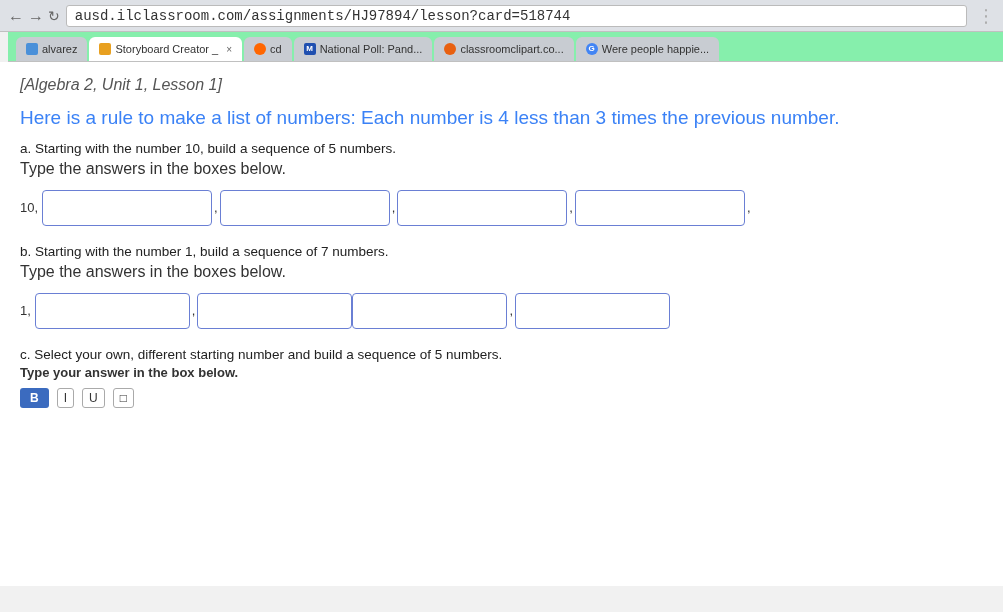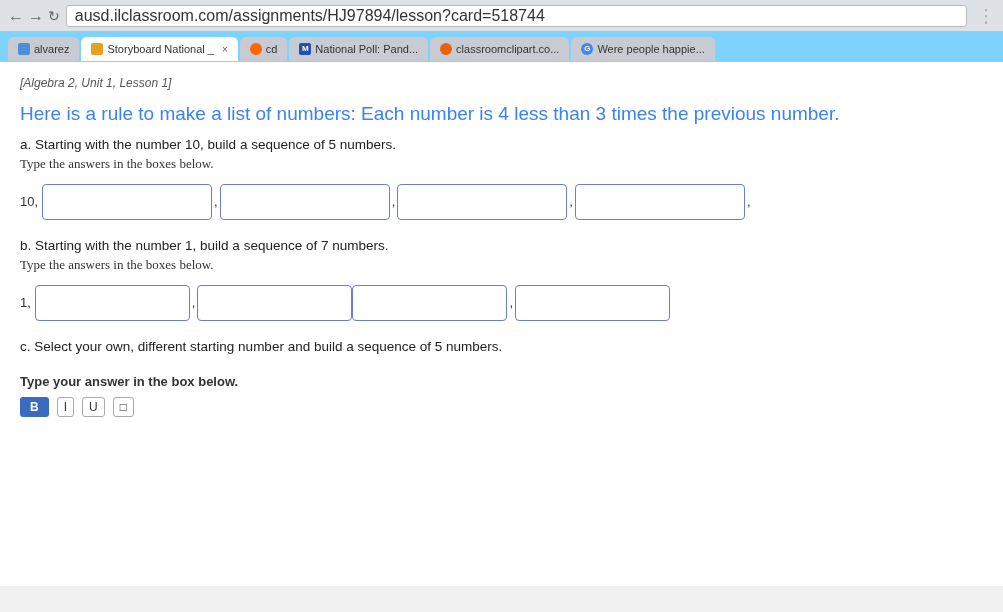--- a/index.html
+++ b/index.html
@@ -26,36 +26,38 @@
       display: flex;
       gap: 4px;
       align-items: center;
     }
     .address-bar {
       flex: 1;
       background: white;
       border: 1px solid #bbb;
       border-radius: 3px;
       padding: 2px 8px;
-      font-size: 16px;
+      font-size: 14px;
       color: #333;
       height: 22px;
       display: flex;
       align-items: center;
+      font-family: Liberation Mono, monospace;
     }
 
     
     .tab-bar {
-      background: #7dd3fc;
+      background: #86efac;
       display: flex;
       align-items: flex-end;
       gap: 2px;
       padding: 0 8px;
       height: 30px;
       border-bottom: 1px solid #c0c0c0;
+      margin-left: 8px;
     }
     .tab {
       background: #c8ccd2;
       border-radius: 6px 6px 0 0;
       padding: 4px 10px;
       font-size: 11px;
       color: #333;
       display: flex;
       align-items: center;
       gap: 4px;
@@ -76,43 +78,42 @@
 
     
     .content-area {
       background: white;
       padding: 14px 30px 14px 20px;
       height: calc(612px - 32px - 30px - 26px);
       overflow-y: auto;
     }
 
     .breadcrumb {
-      font-size: 12px;
+      font-size: 16px;
       color: #555;
       margin-bottom: 10px;
       font-style: italic;
     }
 
     .rule-text {
       font-size: 19px;
       color: #3b82f6;
       margin-bottom: 8px;
       line-height: 1.5;
     }
 
     .section-label {
       font-size: 13.5px;
       color: #222;
       margin-bottom: 4px;
     }
     .instruction {
-      font-size: 13px;
+      font-size: 16px;
       color: #333;
       margin-bottom: 12px;
-      font-family: Liberation Serif, serif;
     }
 
     .sequence-row {
       display: flex;
       align-items: center;
       gap: 0;
       margin-bottom: 18px;
       flex-wrap: nowrap;
     }
     .seq-start-label {
@@ -140,21 +141,21 @@
       margin: 0 2px;
     }
 
     .section-b {
       margin-bottom: 14px;
     }
 
     .part-c-label {
       font-size: 13.5px;
       color: #222;
-      margin-bottom: 20px;
+      margin-bottom: 3px;
     }
     .part-c-instruction {
       font-size: 13px;
       color: #333;
       margin-bottom: 8px;
       font-weight: bold;
     }
 
     
     .toolbar-row {
@@ -201,21 +202,21 @@
 <div class="tab-bar">
 
   <div class="tab">
     <span style="display:inline-block;width:12px;height:12px;background:#4a90d9;border-radius:2px;"></span>
     <span>alvarez</span>
   </div>
 
 
   <div class="tab active">
     <span style="display:inline-block;width:12px;height:12px;background:#e8a020;border-radius:2px;"></span>
-    <span>Storyboard National _</span>
+    <span>Storyboard Creator _</span>
     <span class="tab-close">×</span>
   </div>
 
   <div class="tab">
     <span style="display:inline-block;width:12px;height:12px;background:#ff6600;border-radius:50%;"></span>
     <span>cd</span>
   </div>
 
   <div class="tab">
     <span style="display:inline-block;width:12px;height:12px;background:#2050b0;border-radius:2px;color:white;font-size:8px;text-align:center;line-height:12px;font-weight:bold;">M</span>

